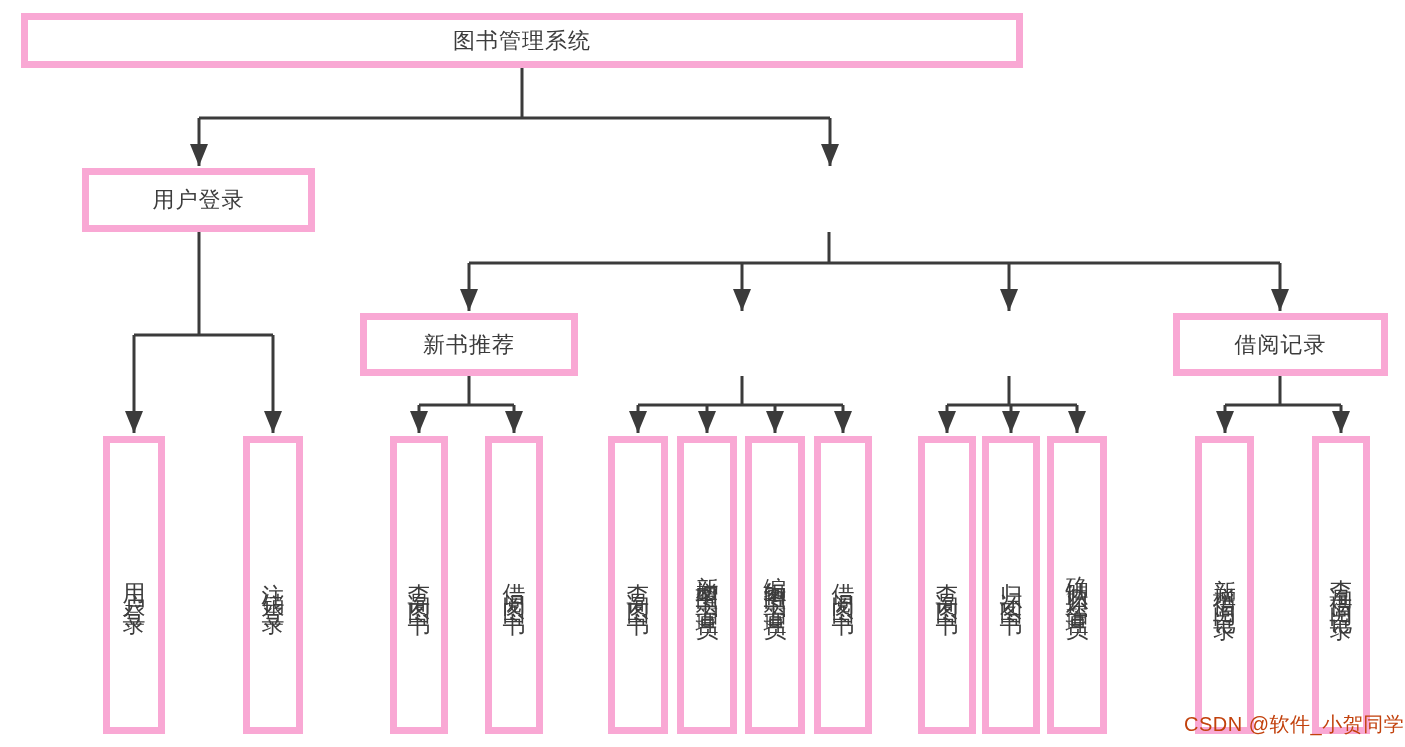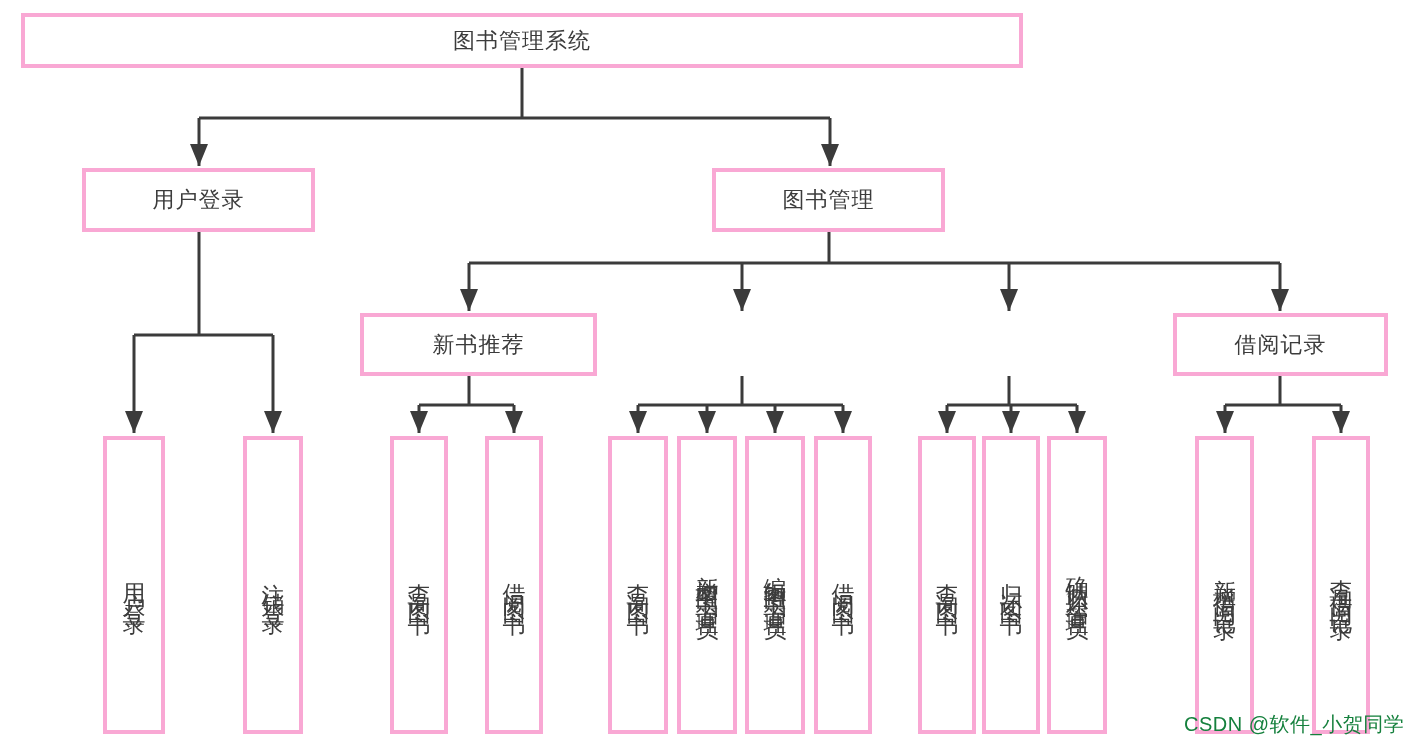--- a/index.html
+++ b/index.html
@@ -13,21 +13,21 @@
   }
   .connectors {
     position: absolute;
     left: 0; top: 0;
     width: 1405px; height: 747px;
     pointer-events: none;
   }
   .node {
     position: absolute;
     box-sizing: border-box;
-    border: 4px solid #f9a8d4;
+    border: 7px solid #f9a8d4;
     background: #ffffff;
     color: #3c3c3c;
     display: flex;
     align-items: center;
     justify-content: center;
   }
   .hbox { font-size: 22px; letter-spacing: 1px; }
   .vbox {
     writing-mode: vertical-rl;
     text-orientation: mixed;
@@ -35,21 +35,21 @@
     line-height: 1;
   }
   .ls-wide  { letter-spacing: 10px; }
   .ls-mid   { letter-spacing: 8px;  }
   .ls-tight { letter-spacing: 6px;  }
   .watermark {
     position: absolute;
     left: 1184px;
     top: 711px;
     font-size: 20px;
-    color: #15803d;
+    color: #c2410c;
     white-space: nowrap;
     letter-spacing: 0.5px;
   }
 </style>
 </head>
 <body>
 
 <div class="canvas">
 
   <svg class="connectors" viewBox="0 0 1405 747" xmlns="http://www.w3.org/2000/svg">
@@ -91,23 +91,22 @@
 
       <path d="M1280 376 V405 M1225 405 H1341"></path>
       <path d="M1225 405 V433" marker-end="url(#arw)"></path>
       <path d="M1341 405 V433" marker-end="url(#arw)"></path>
     </g>
   </svg>
 
   <div class="node hbox" style="left:21px; top:13px; width:1002px; height:55px;">图书管理系统</div>
 
   <div class="node hbox" style="left:82px; top:168px; width:233px; height:64px;">用户登录</div>
-  <div class="node hbox" style="left:712px; top:168px; width:233px; height:64px;">图书管理</div>
 
-  <div class="node hbox" style="left:360px; top:313px; width:237px; height:63px;font-family:Liberation Serif, serif;">新书推荐</div>
+  <div class="node hbox" style="left:360px; top:313px; width:218px; height:63px;font-family:Liberation Serif, serif;">新书推荐</div>
   <div class="node hbox" style="left:1173px; top:313px; width:215px; height:63px;">借阅记录</div>
 
   <div class="node vbox ls-wide" style="left:103px; top:436px; width:62px; height:298px;">用户登录</div>
   <div class="node vbox ls-wide" style="left:243px; top:436px; width:60px; height:298px;">注销登录</div>
 
   <div class="node vbox ls-wide" style="left:390px; top:436px; width:58px; height:298px;">查询图书</div>
   <div class="node vbox ls-wide" style="left:485px; top:436px; width:58px; height:298px;">借阅图书</div>
 
   <div class="node vbox ls-wide" style="left:608px; top:436px; width:60px; height:298px;">查询图书</div>
   <div class="node vbox ls-tight" style="left:677px; top:436px; width:60px; height:298px;">新增图书（管理员）</div>

